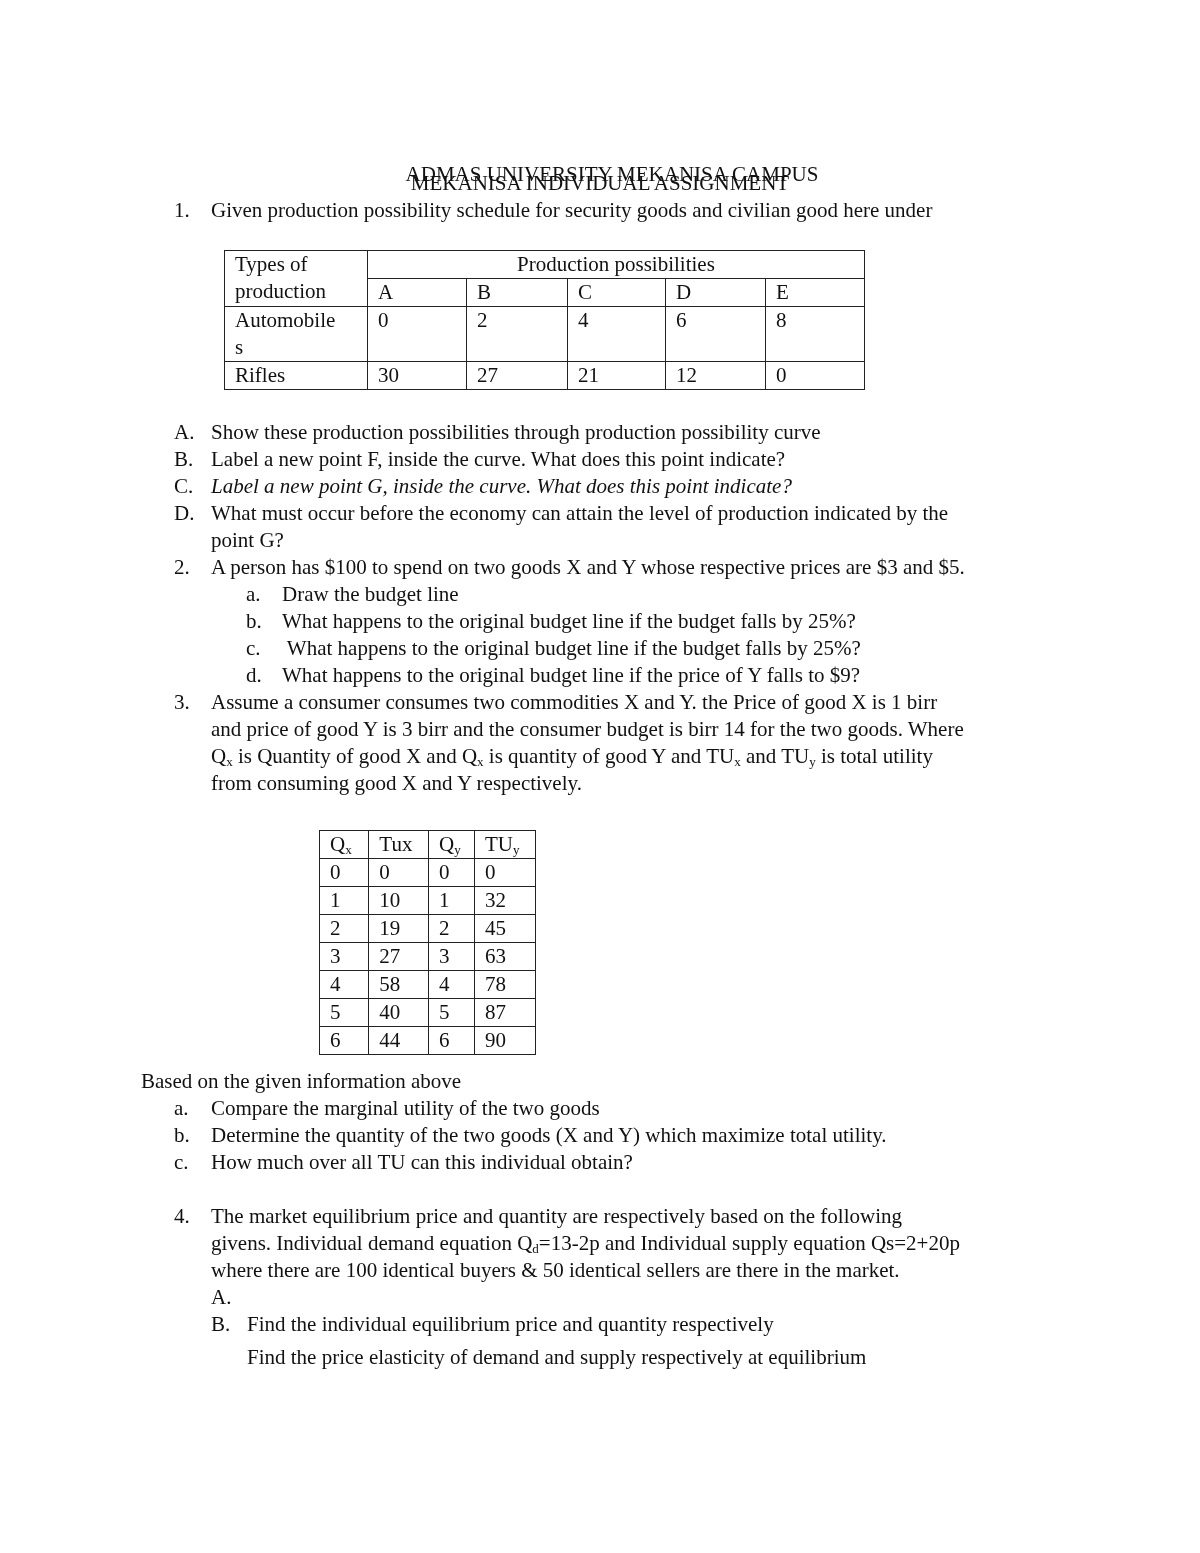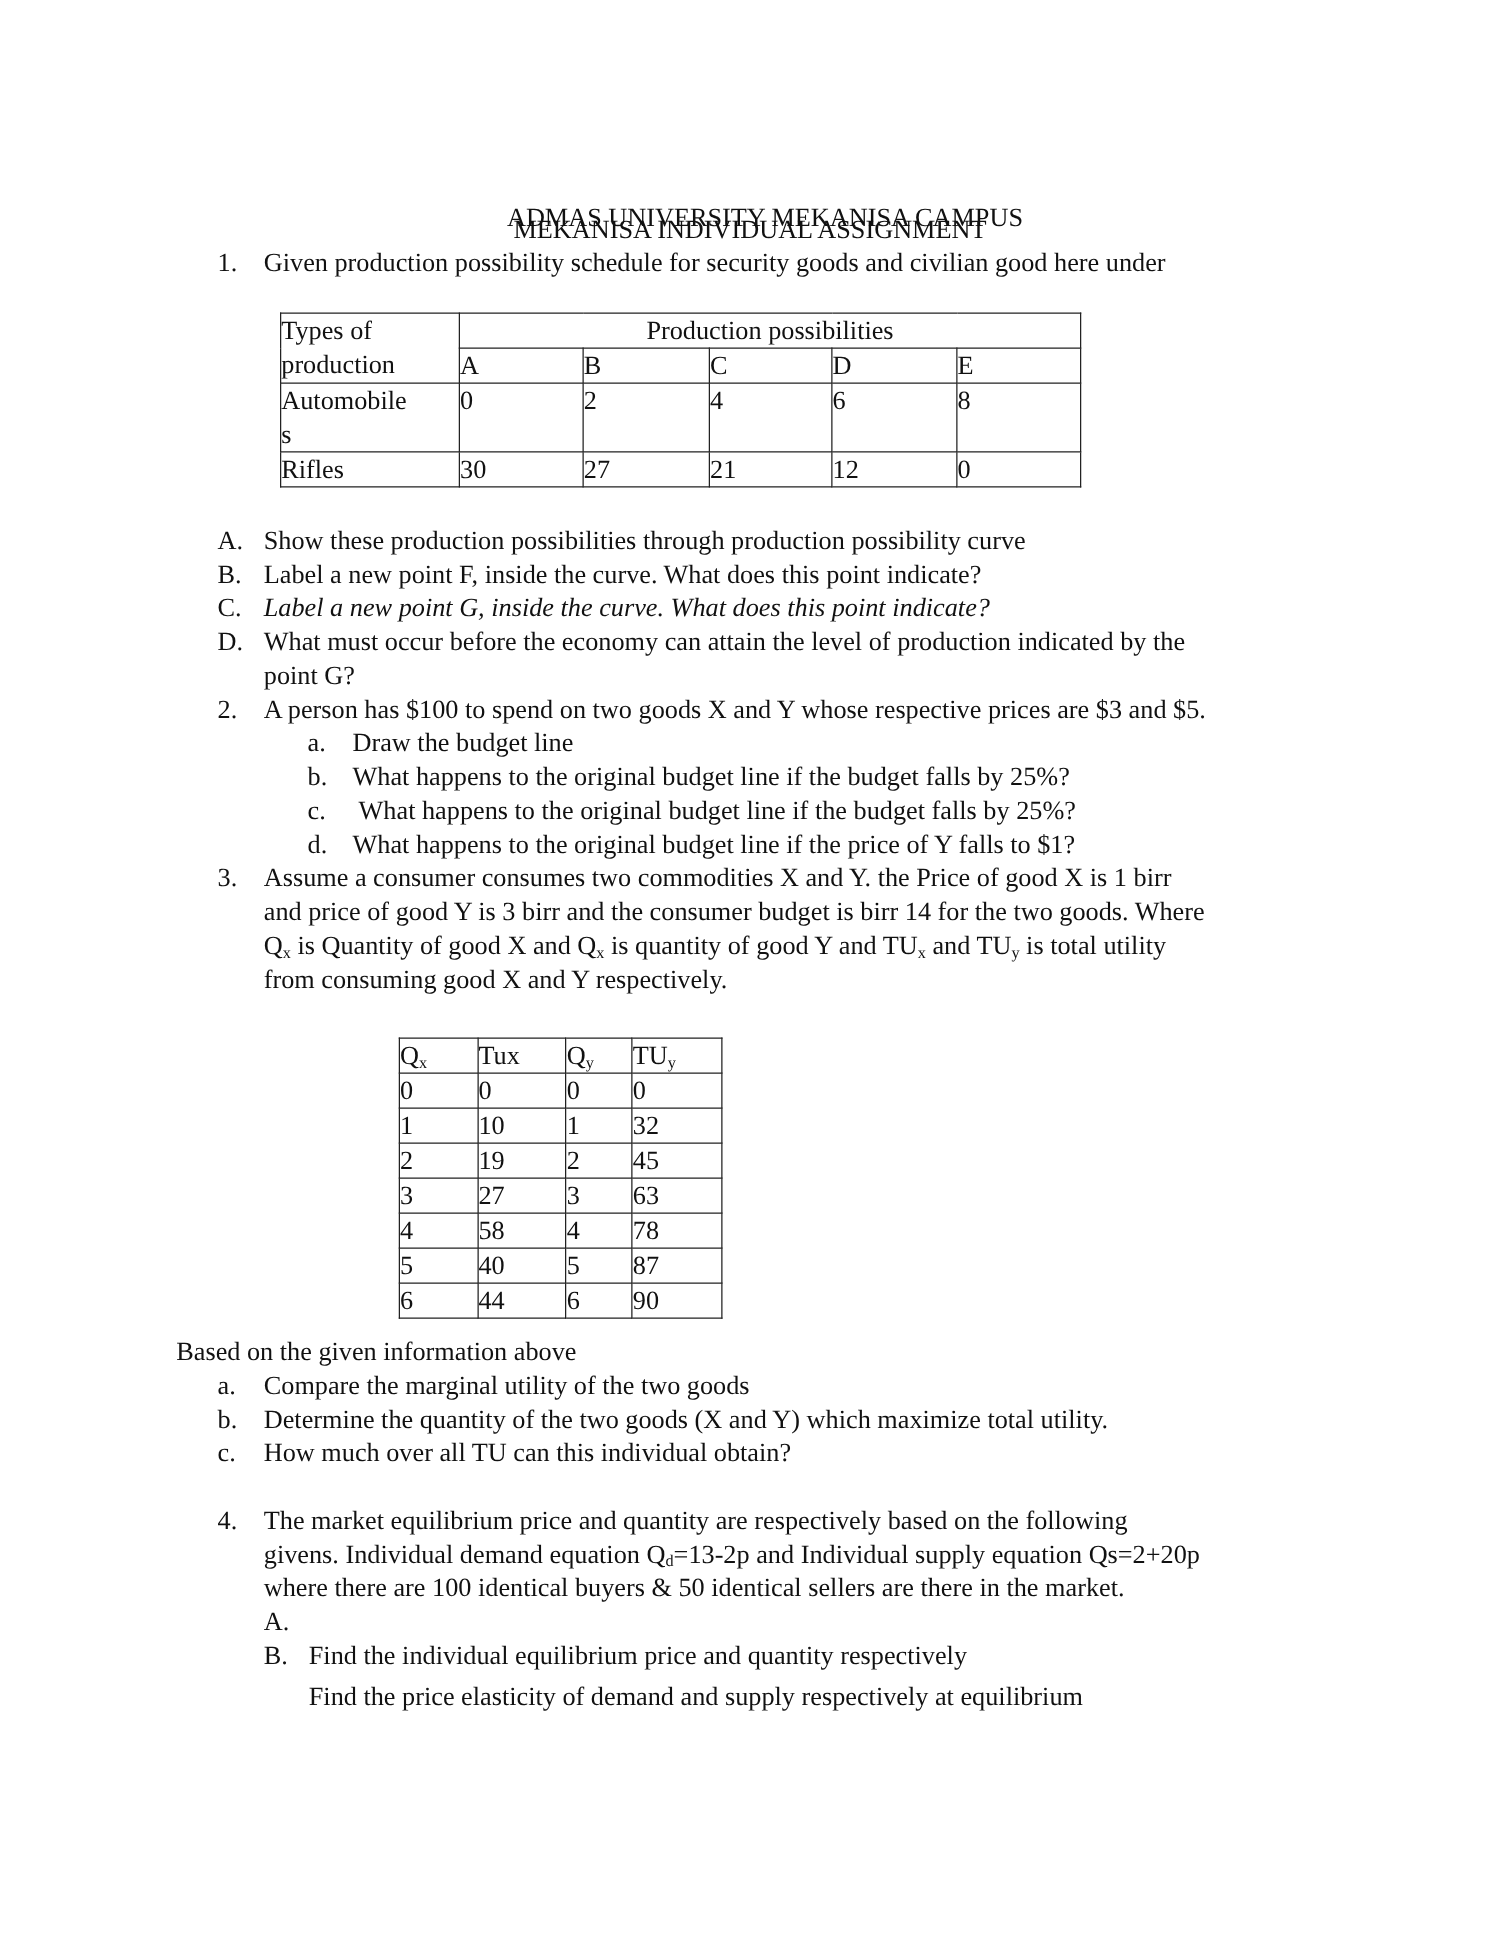--- a/index.html
+++ b/index.html
@@ -1,21 +1,21 @@
 <!DOCTYPE html>
 <html><head>
 <meta charset="utf-8">
 <style>
   html, body { margin:0; padding:0; background:#ffffff; }
   body { width:1200px; height:1553px; position:relative; overflow:hidden;
          font-family:"Liberation Serif", "DejaVu Serif", serif; color:#111; font-size:21px; }
   .abs { position:absolute; white-space:nowrap; line-height:27px; }
   .center { position:absolute; left:0; width:1200px; text-align:center; line-height:27px; }
   table { border-collapse:collapse; position:absolute; font-size:21px; }
-  td { border:1.5px solid #222; padding:0 0; vertical-align:top; line-height:27px; }
+  td { border:1.5px solid #222; padding:0 10px; vertical-align:top; line-height:27px; }
   sub { font-size:13px; vertical-align:-3px; line-height:0; }
 </style>
 </head>
 <body>
 
 <div class="center" style="top:161px;margin-left:12px;">ADMAS UNIVERSITY MEKANISA CAMPUS</div>
 <div class="center" style="top:170px;">MEKANISA INDIVIDUAL ASSIGNMENT</div>
 
 <div class="abs" style="top:197px;left:174px;">1.</div>
 <div class="abs" style="top:197px;left:211px;">Given production possibility schedule for security goods and civilian good here under</div>
@@ -81,30 +81,30 @@
 <div class="abs" style="top:554px;left:174px;">2.</div>
 <div class="abs" style="top:554px;left:211px;">A person has $100 to spend on two goods X and Y whose respective prices are $3 and $5.</div>
 <div>
   <div class="abs" style="top:581px;left:246px;">a.</div>
   <div class="abs" style="top:581px;left:282px;">Draw the budget line</div>
   <div class="abs" style="top:608px;left:246px;">b.</div>
   <div class="abs" style="top:608px;left:282px;">What happens to the original budget line if the budget falls by 25%?</div>
   <div class="abs" style="top:635px;left:246px;">c.</div>
   <div class="abs" style="top:635px;left:282px;white-space:pre;"> What happens to the original budget line if the budget falls by 25%?</div>
   <div class="abs" style="top:662px;left:246px;">d.</div>
-  <div class="abs" style="top:662px;left:282px;">What happens to the original budget line if the price of Y falls to $1?</div>
+  <div class="abs" style="top:662px;left:282px;">What happens to the original budget line if the price of Y falls to $9?</div>
 </div>
 
 <div class="abs" style="top:689px;left:174px;">3.</div>
 <div class="abs" style="top:689px;left:211px;">Assume a consumer consumes two commodities X and Y. the Price of good X is 1 birr</div>
 <div class="abs" style="top:716px;left:211px;">and price of good Y is 3 birr and the consumer budget is birr 14 for the two goods. Where</div>
 <div class="abs" style="top:743px;left:211px;"><span>Q</span><sub>x</sub><span style="white-space:pre;"> is Quantity of good X and Q</span><sub>x</sub><span style="white-space:pre;"> is quantity of good Y and TU</span><sub>x</sub><span style="white-space:pre;"> and TU</span><sub>y</sub><span style="white-space:pre;"> is total utility</span></div>
 <div class="abs" style="top:770px;left:211px;">from consuming good X and Y respectively.</div>
 
-<table style="left:319px;top:830px;width:259px;">
+<table style="left:319px;top:830px;width:217px;">
   <colgroup>
       <col style="width:63px">
       <col style="width:71px">
       <col style="width:53px">
       <col style="width:72px">
     </colgroup>
   <tbody>
       <tr>
     <td><span>Q</span><sub>x</sub></td>
     <td><span>Tux</span></td>

